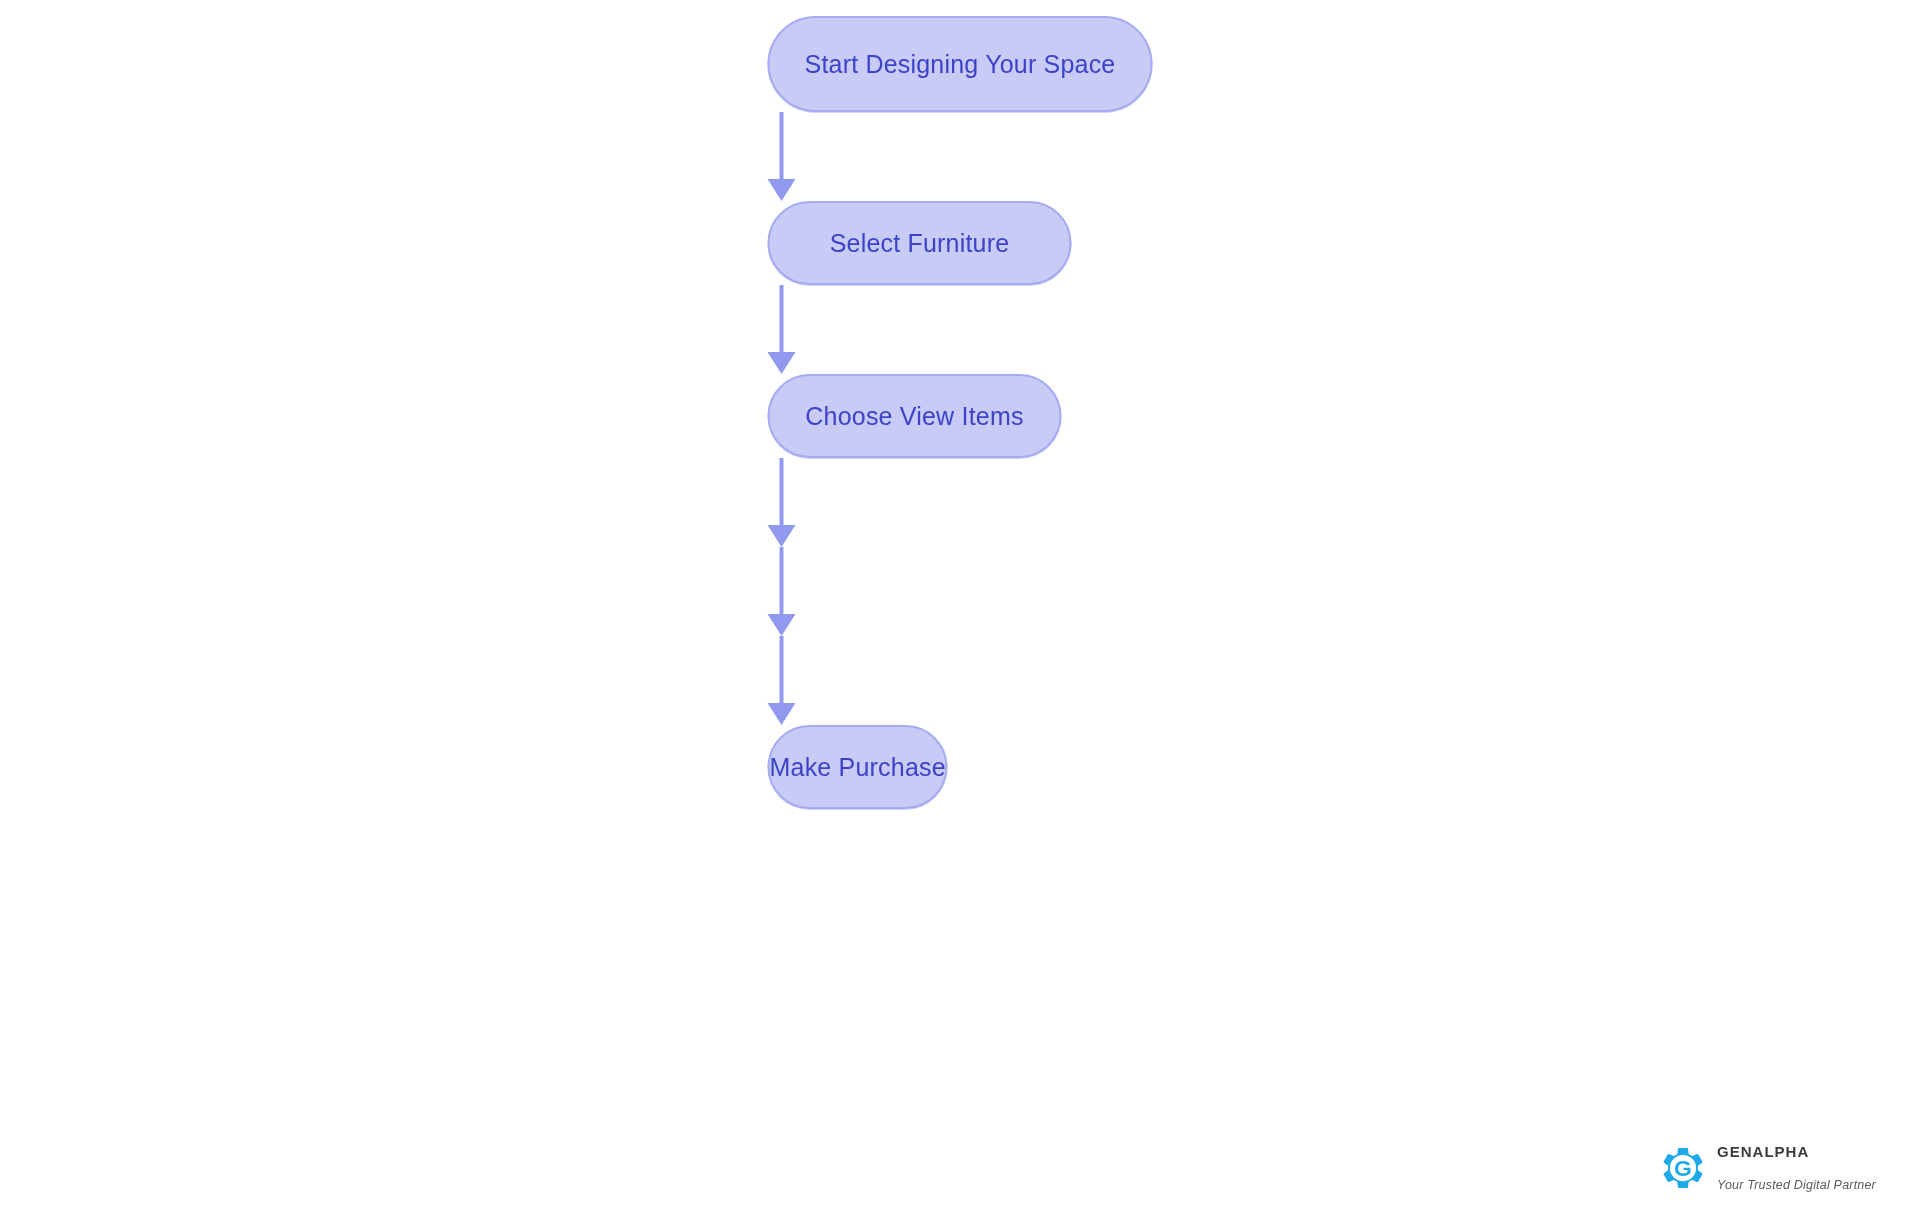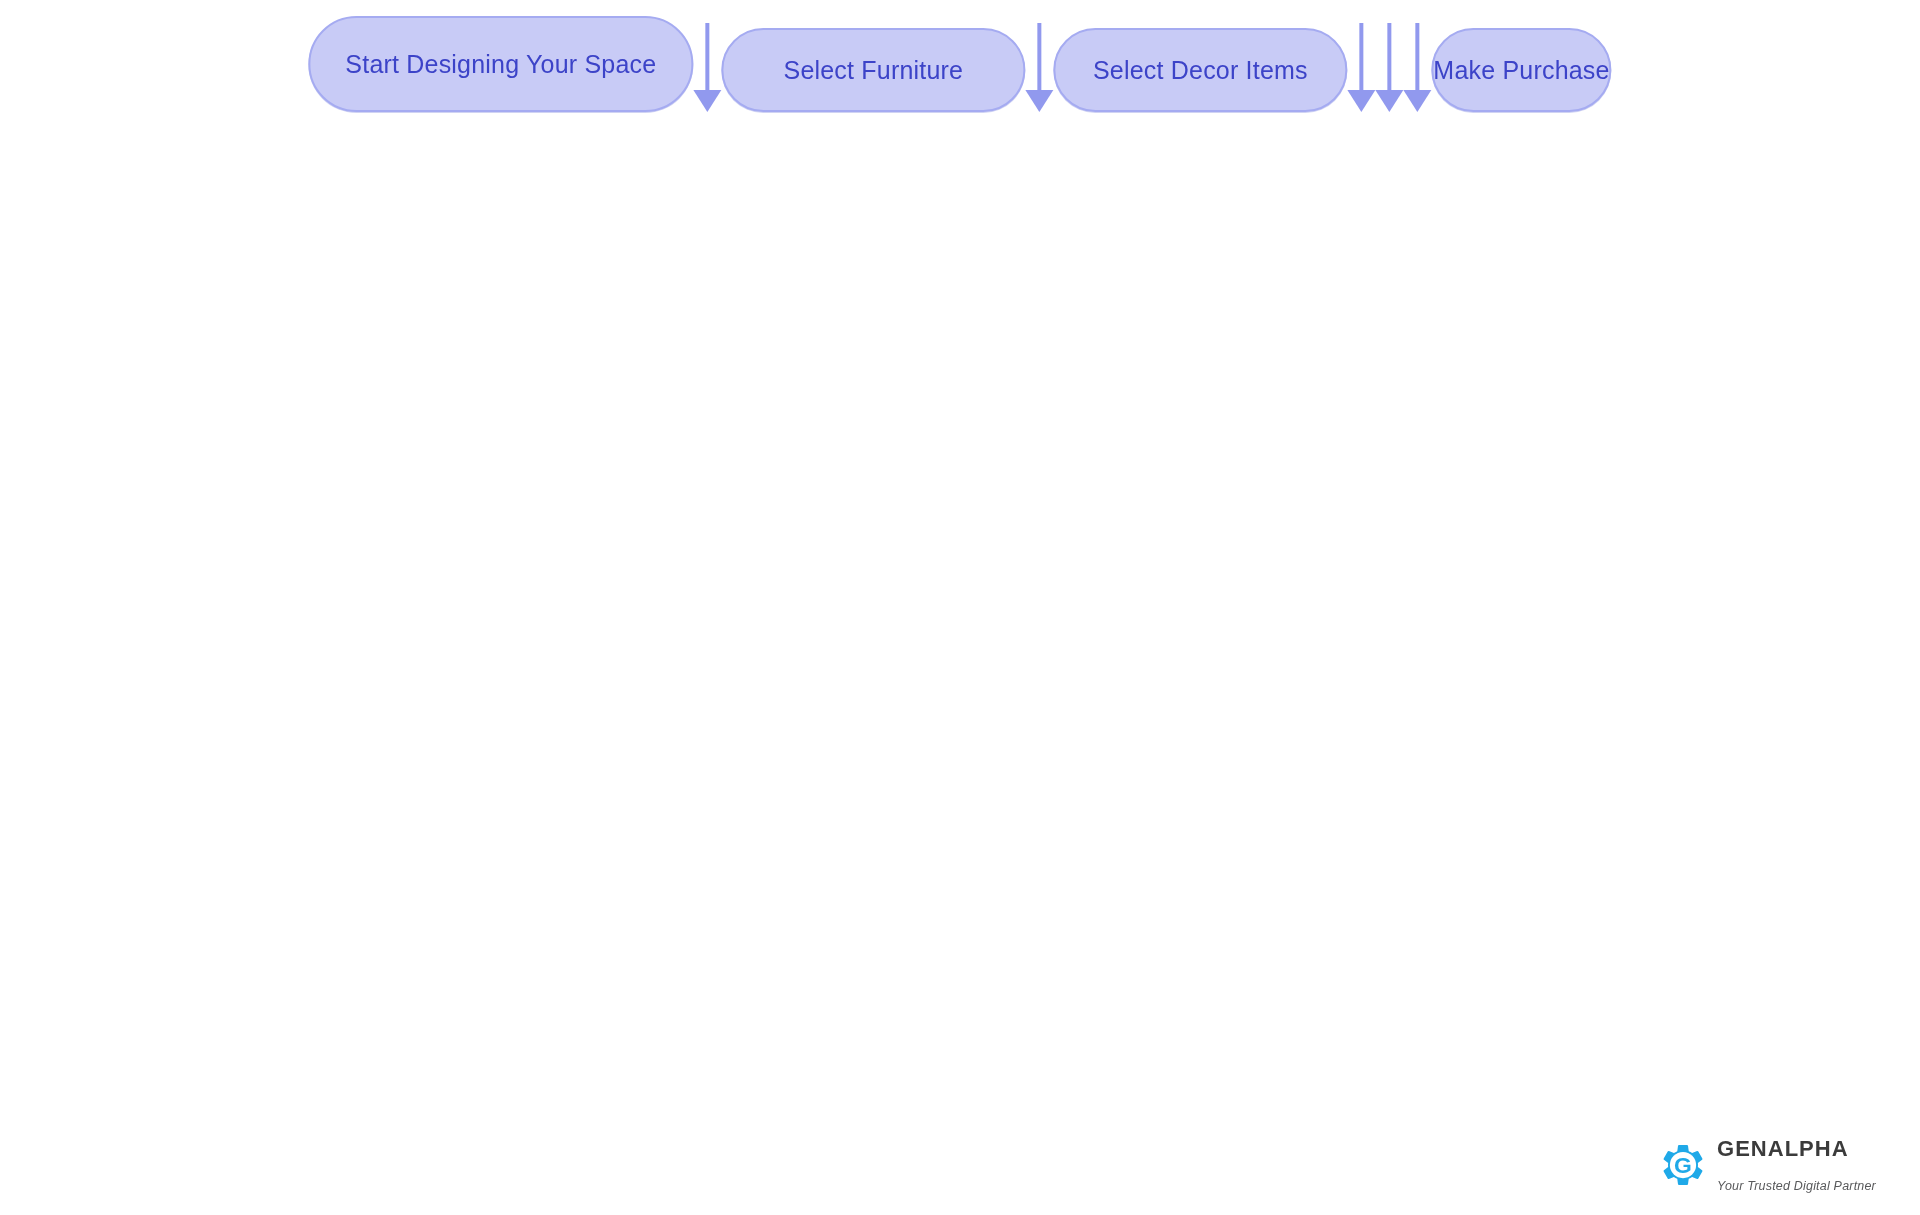--- a/index.html
+++ b/index.html
@@ -18,22 +18,22 @@
     overflow: hidden;
     font-family: "Liberation Sans", sans-serif;
   }
   .canvas { position: relative; width: 1920px; height: 1215px; }
 
   .flow {
     position: absolute;
     left: 50%; top: 16px;
     transform: translateX(-50%);
     display: flex;
-    flex-direction: row;
-    align-items: flex-end;
+    flex-direction: column;
+    align-items: flex-start;
   }
   .node {
     height: 84px;
     border-radius: 52px;
     background: var(--node-fill);
     border: 2px solid var(--node-border);
     display: flex;
     align-items: center;
     justify-content: center;
     color: var(--node-text);
@@ -76,21 +76,21 @@
   .logo {
     position: absolute;
     right: 44px;
     bottom: 22px;
     display: flex;
     align-items: center;
   }
   .logo-icon { width: 50px; height: 50px; flex: 0 0 auto; }
   .logo-text { margin-left: 9px; display: flex; flex-direction: column; }
   .logo-name {
-    font-size: 22px;
+    font-size: 15px;
     font-weight: bold;
     letter-spacing: 1px;
     color: var(--logo-text);
     line-height: 1.05;
   }
   .logo-tagline {
     font-size: 12.5px;
     font-style: italic;
     color: var(--tagline-text);
     margin-top: 19px;
@@ -116,21 +116,21 @@
     <div class="node">
         <span>Select Furniture</span>
       </div>
 
     <div class="arrow">
       <div class="shaft"></div>
       <div class="head"></div>
     </div>
 
     <div class="node">
-        <span>Select Decor Items</span>
+        <span>Choose View Items</span>
       </div>
 
     <div class="arrow">
       <div class="shaft"></div>
       <div class="head"></div>
     </div>
 
 
     <div class="arrow">
       <div class="shaft"></div>

